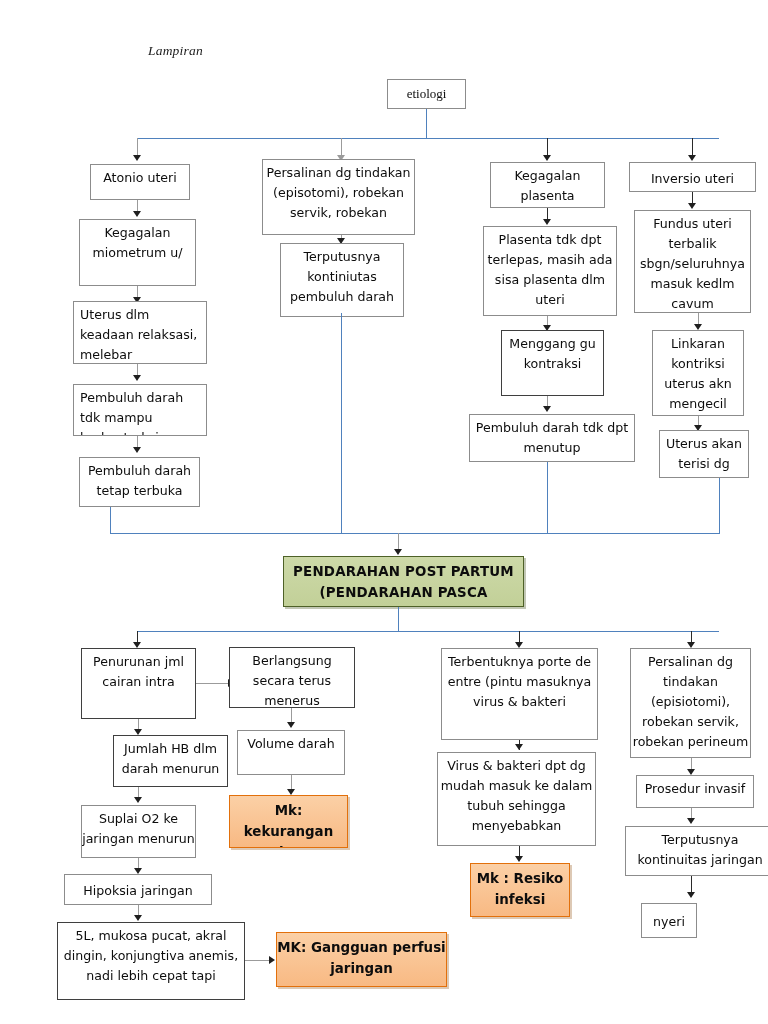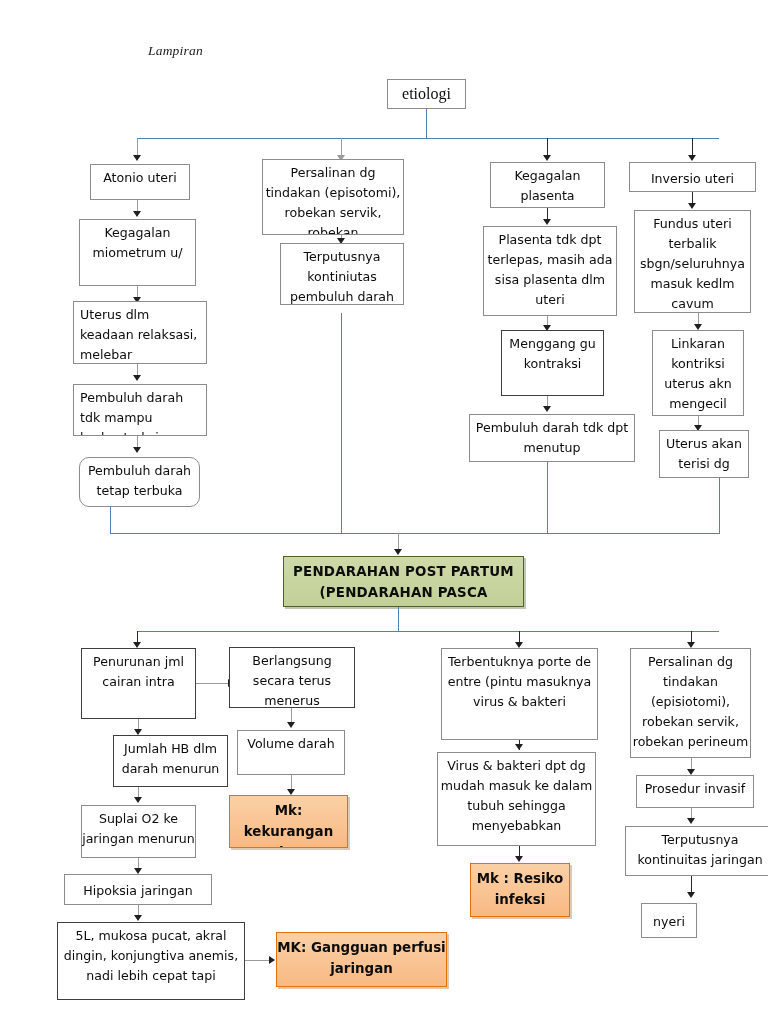--- a/index.html
+++ b/index.html
@@ -35,21 +35,21 @@
     font-size:12.6px;
     line-height:20px;
     color:#0d0d0d;
     padding-top:3px;
     white-space:pre-line;
   }
   .box.dark{border:1px solid #3f3f3f;}
 
   .serif .txt{
     font-family:"Liberation Serif", serif;
-    font-size:16px;
+    font-size:13px;
   }
 
   
   .green{
     border:1px solid #4e6128;
     background:linear-gradient(#cdd9a8,#c2d098);
     box-shadow:2px 2px 0 0 rgba(120,130,90,.45);
   }
   .green .txt{
     font-weight:bold;
@@ -138,31 +138,31 @@
   </div>
   <div class="vline" style="left:137px;top:364px;height:12px;"></div>
   <div class="arrow dk" style="left:133px;top:375px;"></div>
 
   <div class="box" style="left:73px;top:384px;width:134px;height:52px;">
     <span class="txt" style="text-align:left;padding-left:6px;">Pembuluh darah tdk mampu berkontraksi</span>
   </div>
   <div class="vline" style="left:137px;top:436px;height:12px;"></div>
   <div class="arrow dk" style="left:133px;top:447px;"></div>
 
-  <div class="box" style="left:79px;top:457px;width:121px;height:50px;border-radius:10px;">
+  <div class="box" style="left:79px;top:457px;width:121px;height:50px;">
     <span class="txt">Pembuluh darah tetap terbuka</span>
   </div>
 
-  <div class="box" style="left:262px;top:159px;width:142px;height:76px;">
+  <div class="box" style="left:262px;top:159px;width:153px;height:76px;">
     <span class="txt">Persalinan dg tindakan (episotomi), robekan servik, robekan</span>
   </div>
   <div class="vline" style="left:341px;top:235px;height:9px;"></div>
   <div class="arrow dk" style="left:337px;top:238px;"></div>
 
-  <div class="box" style="left:280px;top:243px;width:124px;height:62px;">
+  <div class="box" style="left:280px;top:243px;width:124px;height:74px;">
     <span class="txt">Terputusnya kontiniutas pembuluh darah</span>
   </div>
 
   <div class="box" style="left:490px;top:162px;width:115px;height:46px;">
     <span class="txt">Kegagalan plasenta</span>
   </div>
   <div class="vline dk" style="left:547px;top:208px;height:12px;"></div>
   <div class="arrow dk" style="left:543px;top:219px;"></div>
 
   <div class="box" style="left:483px;top:226px;width:134px;height:90px;">

